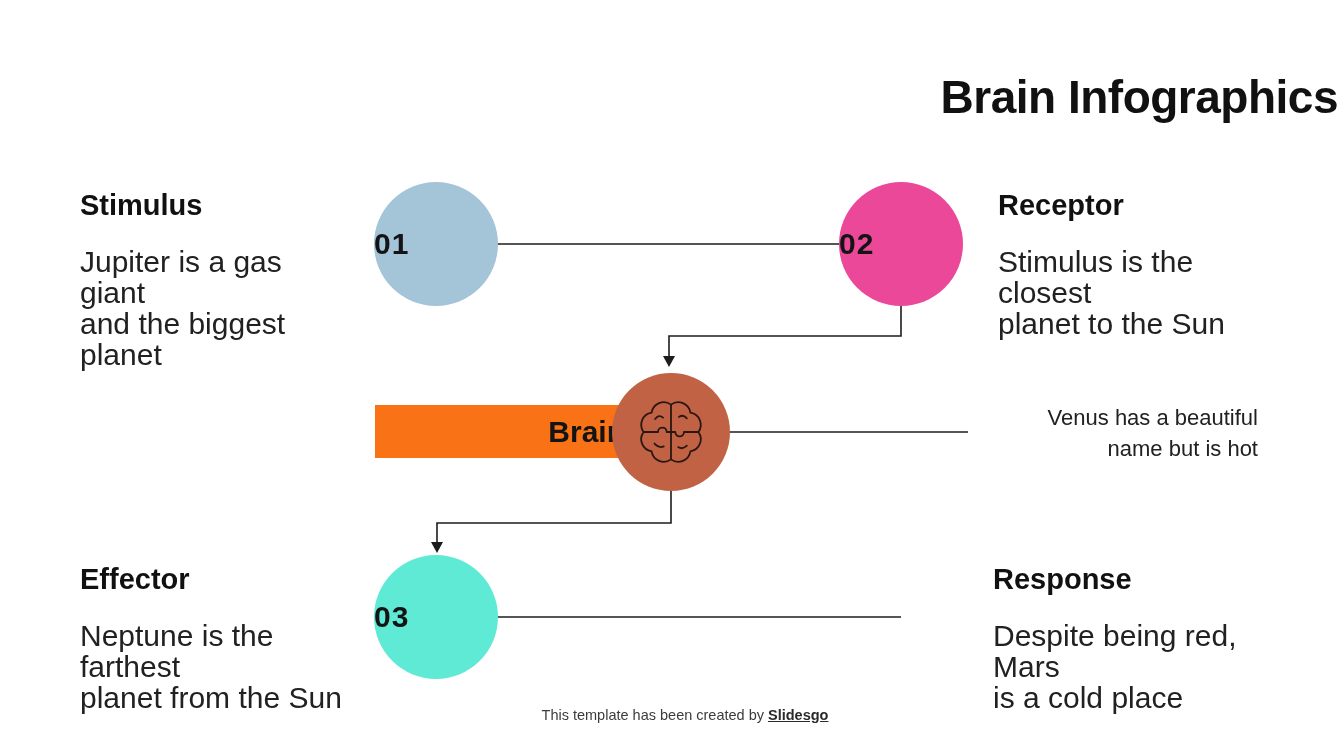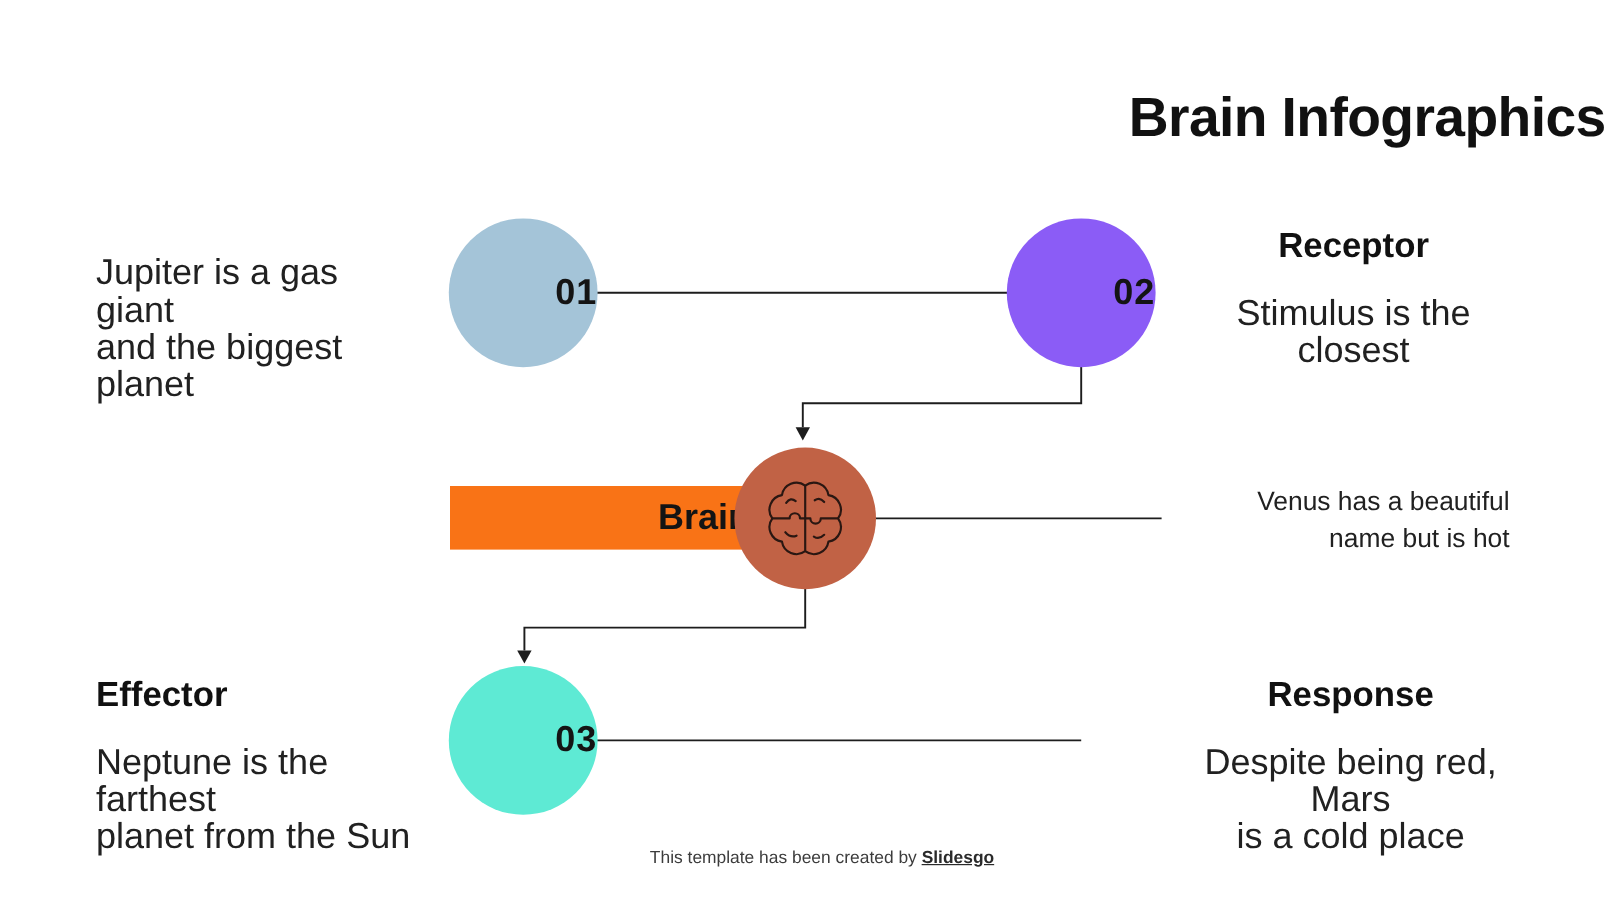--- a/index.html
+++ b/index.html
@@ -17,27 +17,27 @@
   .connector-layer path{fill:none;stroke:currentColor;stroke-width:1.6;}
   .connector-layer polygon{fill:currentColor;stroke:none;}
   .slide-title{
     position:absolute;left:0;top:70px;width:100%;
     text-align:right;
     font-size:46px;font-weight:700;letter-spacing:-0.5px;
     z-index:3;
   }
   .text-block{position:absolute;z-index:3;}
   .text-block.align-left{text-align:left;}
-  .text-block.align-right{text-align:center;}
+  .text-block.align-right{text-align:left;}
   .node-title{font-size:29px;font-weight:700;line-height:34px;}
   .node-desc{margin-top:24px;font-size:30px;font-weight:400;line-height:31px;color:#212121;}
   .desc-line{display:block;}
   .circle{
     position:absolute;width:124px;height:124px;border-radius:50%;
-    display:flex;align-items:center;justify-content:flex-end;
+    display:flex;align-items:center;justify-content:flex-start;
     z-index:2;
   }
   .circle .num{font-size:30px;font-weight:700;letter-spacing:1px;color:#141414;}
   .center-circle{
     position:absolute;left:612px;top:373px;width:118px;height:118px;border-radius:50%;
     display:flex;align-items:center;justify-content:center;
     z-index:2;
   }
   .center-label{
     position:absolute;left:375px;top:405px;width:250px;height:53px;
@@ -80,30 +80,32 @@
     <polygon points="663,356 675,356 669,367"></polygon>
     <path d="M671,432 H968"></path>
     <path d="M671,485 V523 H437 V542"></path>
     <polygon points="431,542 443,542 437,553"></polygon>
     <path d="M436,617 H901"></path>
   </svg>
 
   <div class="slide-title">Brain Infographics</div>
 
   <div class="text-block align-left block-stimulus">
+    <div class="node-title">Stimulus</div>
     <div class="node-desc">
       <span class="desc-line">Jupiter is a gas giant</span>
       <span class="desc-line">and the biggest planet</span>
     </div>
   </div>
 
   <div class="text-block align-right block-receptor">
     <div class="node-title">Receptor</div>
     <div class="node-desc">
       <span class="desc-line">Stimulus is the closest</span>
+      <span class="desc-line">planet to the Sun</span>
     </div>
   </div>
 
   <div class="text-block align-right block-response">
     <div class="node-title">Response</div>
     <div class="node-desc">
       <span class="desc-line">Despite being red, Mars</span>
       <span class="desc-line">is a cold place</span>
     </div>
   </div>
@@ -112,21 +114,21 @@
     <div class="node-title">Effector</div>
     <div class="node-desc">
       <span class="desc-line">Neptune is the farthest</span>
       <span class="desc-line">planet from the Sun</span>
     </div>
   </div>
 
   <div class="circle circle-01" style="background-color: rgb(164, 196, 216);">
     <span class="num">01</span>
   </div>
-  <div class="circle circle-02" style="background-color: #8b5cf6;">
+  <div class="circle circle-02" style="background-color: #ec4899;">
     <span class="num">02</span>
   </div>
   <div class="circle circle-03" style="background-color: #5eead4;">
     <span class="num">03</span>
   </div>
 
   <div class="center-label" style="background-color: #f97316; justify-content: flex-end;">
     <span>Brain</span>
   </div>
 

